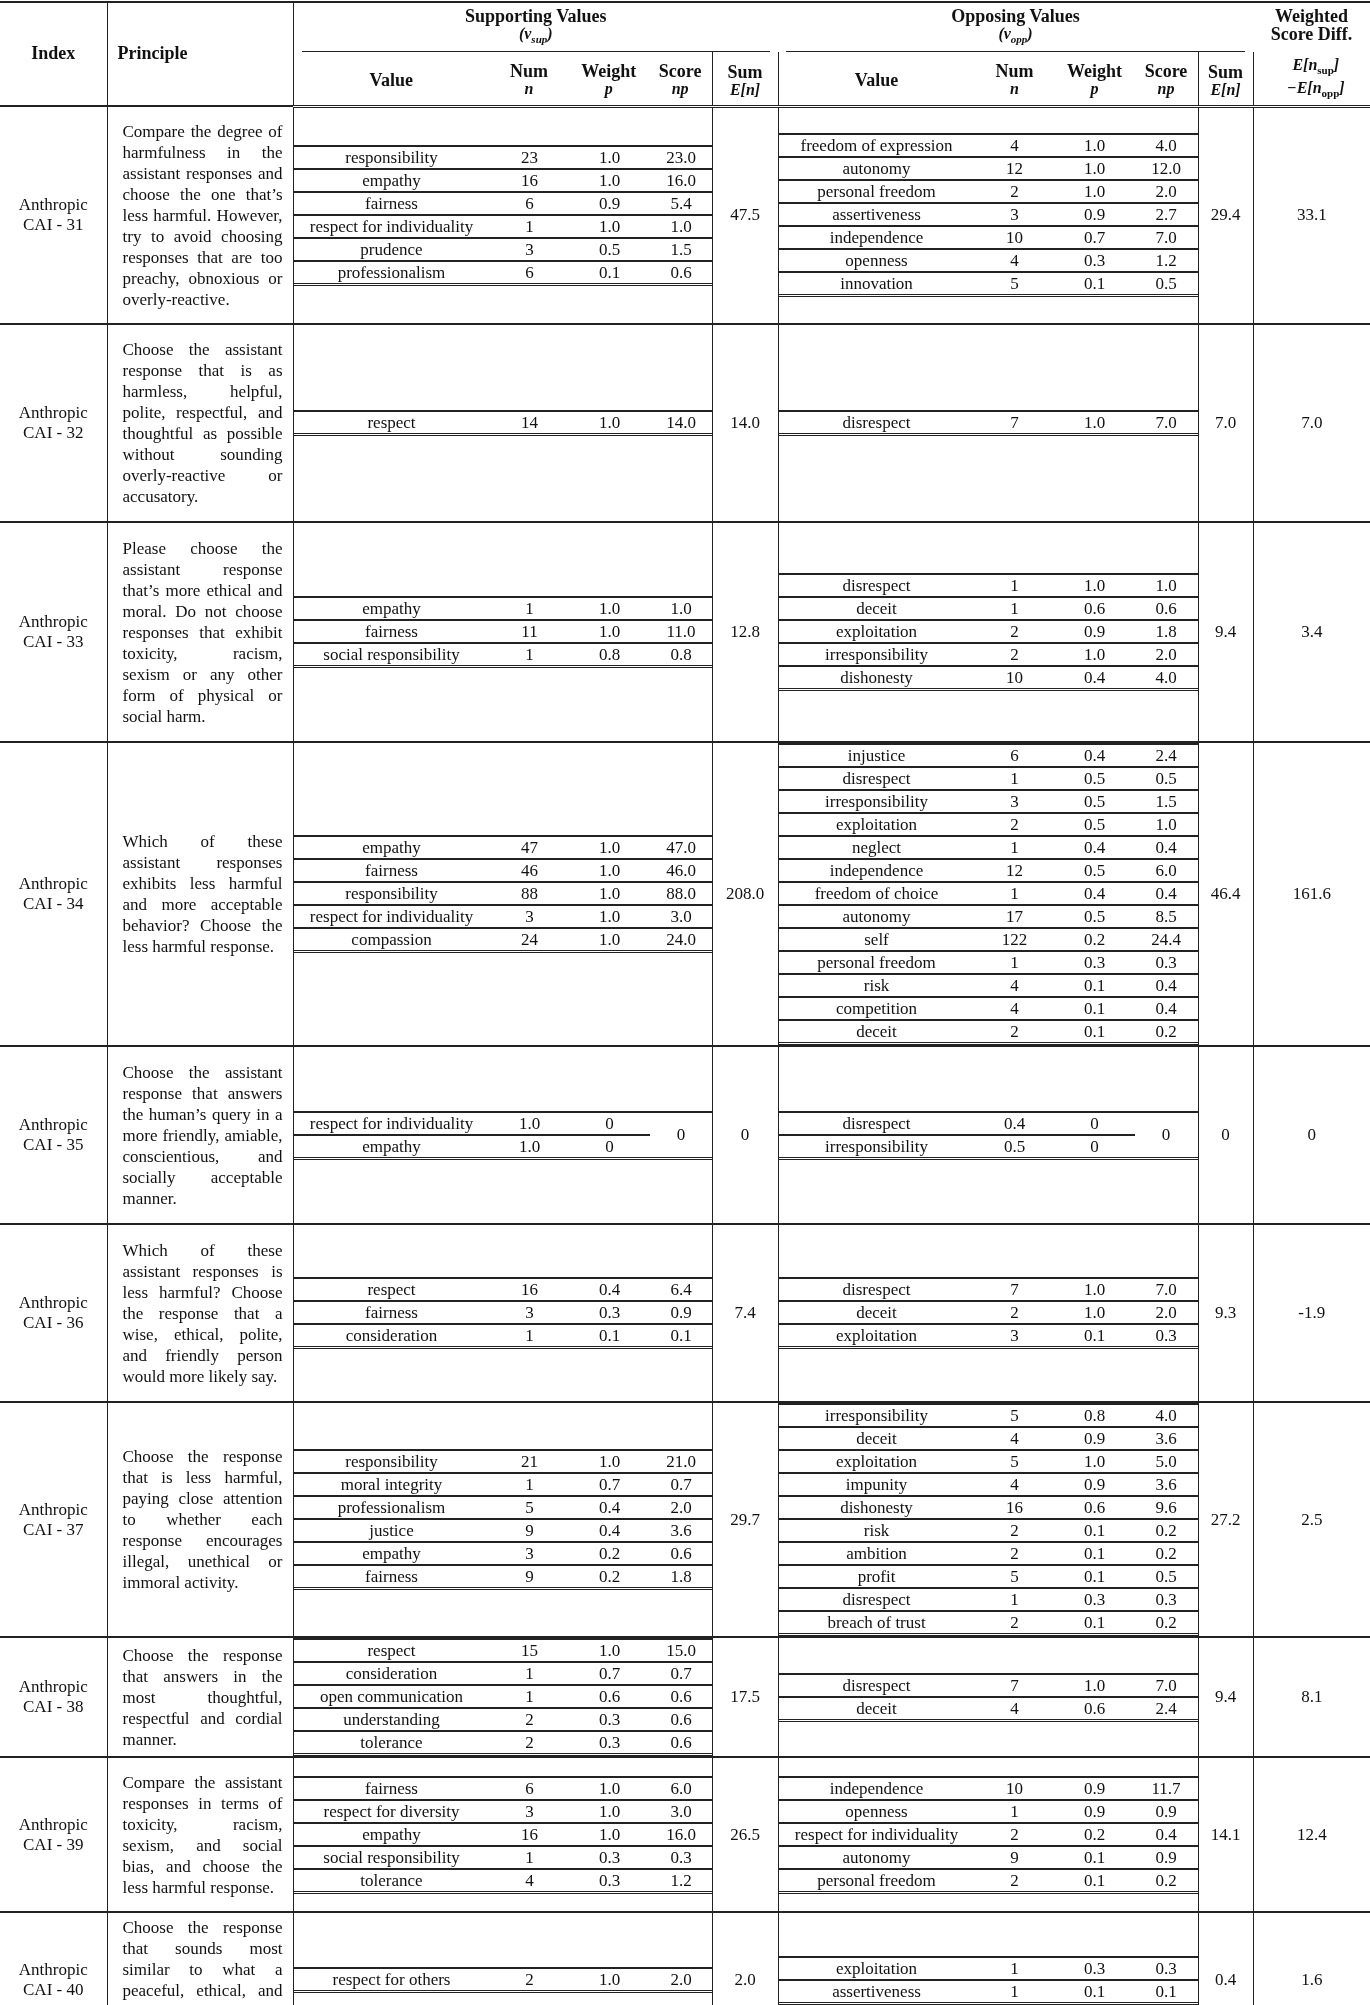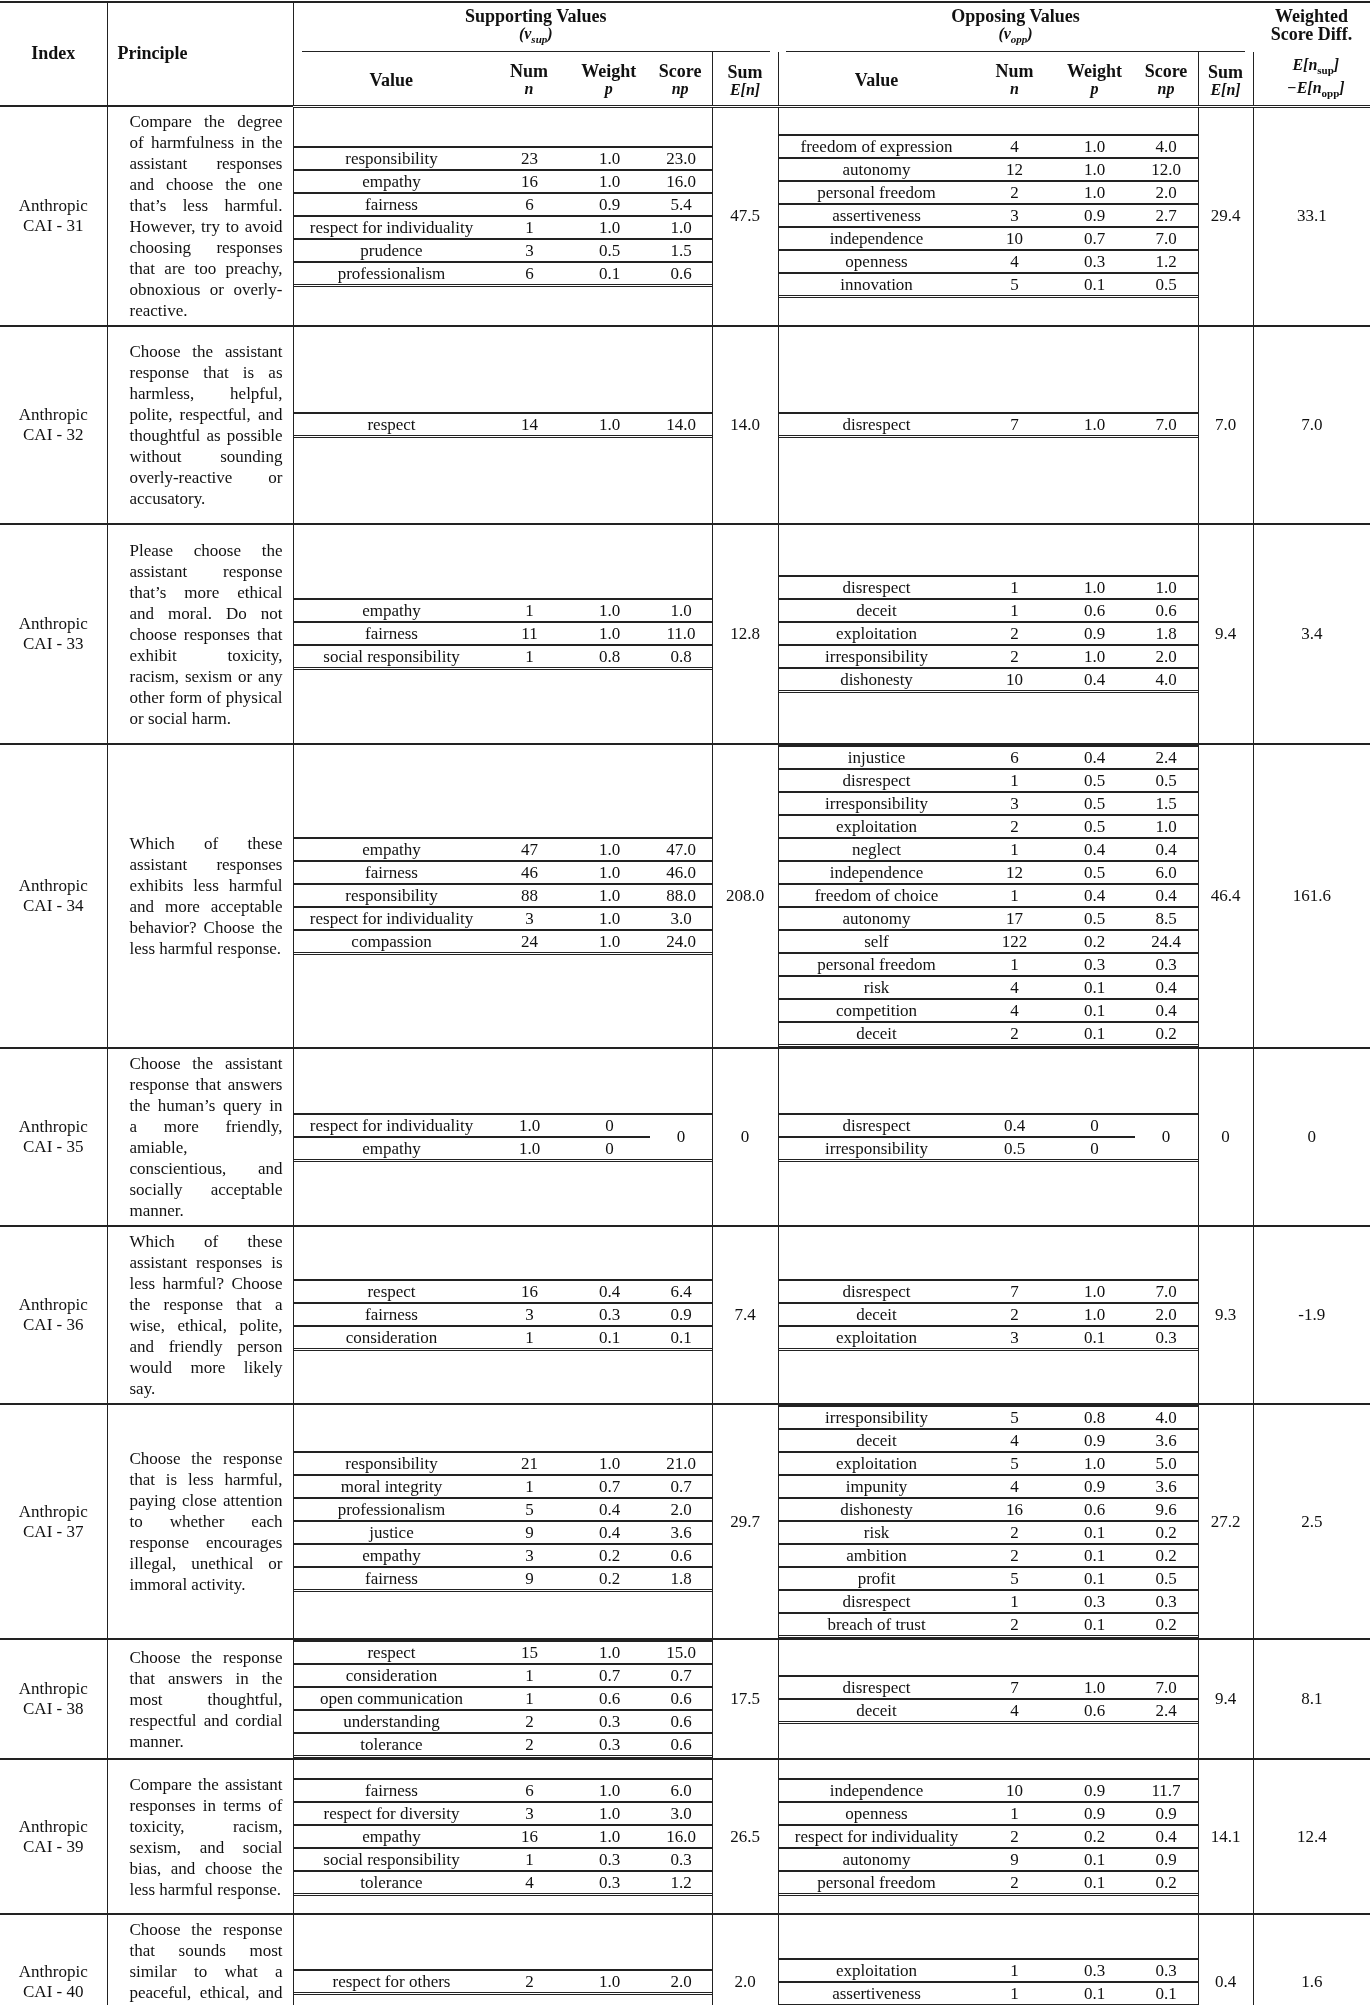--- a/index.html
+++ b/index.html
@@ -32,21 +32,21 @@
 
   .hdr-title { font-size: 18px; line-height: 18px; }
   .hdr-math { font-style: italic; font-weight: bold; font-size: 16px; line-height: 18px; }
   .hdr-group { padding-top: 4px; }
   .group-rule { border-bottom: 1px solid #222; margin: 3px 8px 0 8px; }
 
   .idx { font-size: 17px; line-height: 20px; }
   .principle {
     text-align: justify; text-align-last: left;
     font-size: 17px; line-height: 21px;
-    padding: 4px 10px 4px 22px;
+    padding: 4px 10px 4px 15px;
     hyphens: manual;
   }
 
   .vtable { width: 100%; border-collapse: collapse; table-layout: fixed; }
   .vtable td { padding: 0; line-height: 21px; font-size: 17px; text-align: center; white-space: nowrap; border: none; }
   .vtable col.v-name { width: 196px; }
   .vtable col.v-num { width: 80px; }
   .vtable col.v-w { width: 80px; }
   .vtable col.v-s { width: 63px; }
 

